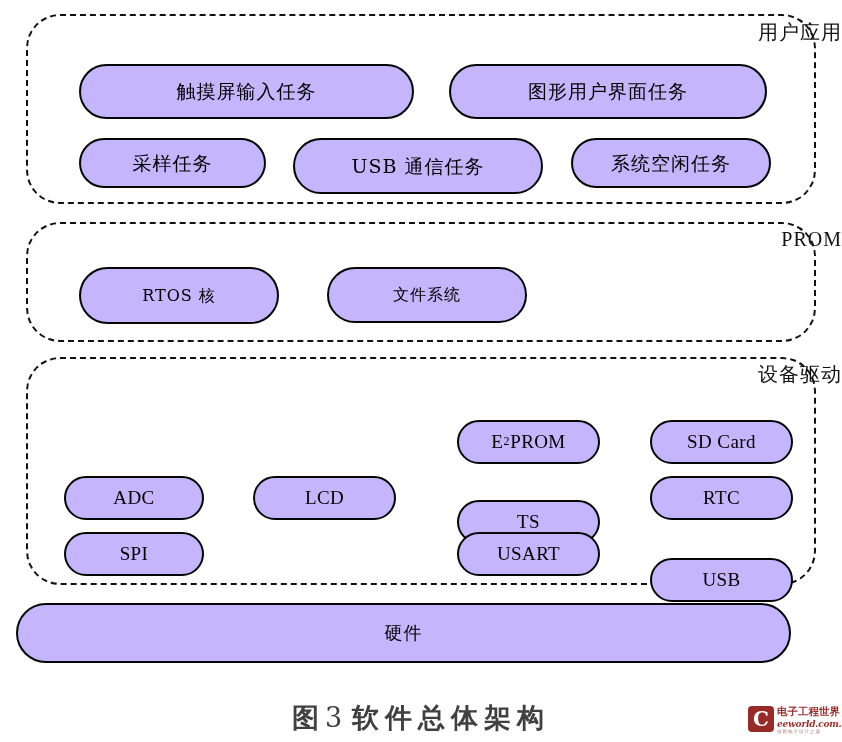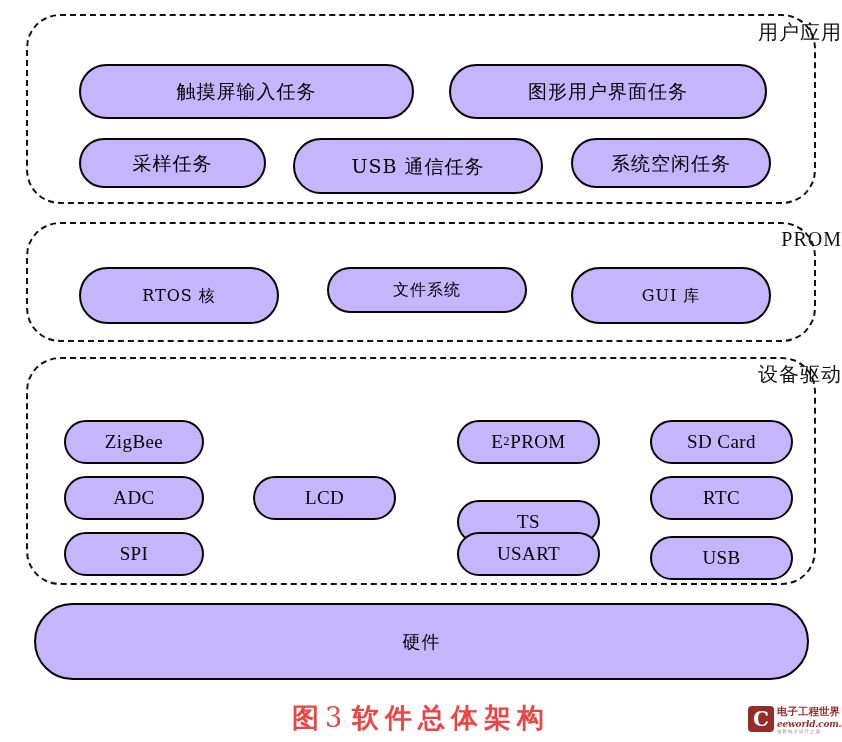--- a/index.html
+++ b/index.html
@@ -75,21 +75,21 @@
   .caption {
     position: absolute;
     left: 0;
     right: 0;
     top: 700px;
     text-align: center;
     font-family: "DejaVu Serif", "Liberation Serif", serif;
     font-weight: bold;
     font-size: 27px;
     letter-spacing: 6px;
-    color: #ef4444;
+    color: #404040;
   }
   .caption .num { letter-spacing: 10px; font-weight: normal; }
 
   
   .watermark {
     position: absolute;
     left: 748px;
     top: 698px;
     width: 92px;
     height: 42px;
@@ -153,41 +153,39 @@
 
   <div class="box pill t-task cn" style="left:293px; top:138px; width:250px; height:56px;">USB 通信任务</div>
 
   <div class="box pill t-task cn" style="left:571px; top:138px; width:200px; height:50px;">系统空闲任务</div>
 
   <div class="layer" style="left:26px; top:222px; width:790px; height:120px;"></div>
   <div class="layer-title" style="top:229px;">PROM</div>
 
   <div class="box round-lg t-rtos cn" style="left:79px; top:267px; width:200px; height:57px;">RTOS 核</div>
 
-  <div class="box round-lg t-rtos cn" style="left:327px; top:267px; width:200px; height:46px;">文件系统</div>
+  <div class="box round-lg t-rtos cn" style="left:327px; top:267px; width:200px; height:56px;">文件系统</div>
 
-  <div class="box round-lg t-rtos cn" style="left:571px; top:267px; width:200px; height:57px;">GUI 库</div>
 
   <div class="layer" style="left:26px; top:357px; width:790px; height:228px;"></div>
   <div class="layer-title" style="top:364px;margin-left:22px;">设备驱动</div>
 
-  <div class="box pill t-drv" style="left:64px; top:420px; width:140px; height:44px;">ZigBee</div>
   <div class="box pill t-drv" style="left:457px; top:420px; width:143px; height:44px;">E<sup class="sup2">2</sup>PROM</div>
   <div class="box pill t-drv" style="left:650px; top:420px; width:143px; height:44px;">SD Card</div>
 
   <div class="box pill t-drv" style="left:64px; top:476px; width:140px; height:44px;">ADC</div>
   <div class="box pill t-drv" style="left:253px; top:476px; width:143px; height:44px;">LCD</div>
   <div class="box pill t-drv" style="left:457px; top:500px; width:143px; height:44px;">TS</div>
   <div class="box pill t-drv" style="left:650px; top:476px; width:143px; height:44px;">RTC</div>
 
   <div class="box pill t-drv" style="left:64px; top:532px; width:140px; height:44px;">SPI</div>
   <div class="box pill t-drv" style="left:457px; top:532px; width:143px; height:44px;">USART</div>
-  <div class="box pill t-drv" style="left:650px; top:536px; width:143px; height:44px;">USB</div>
+  <div class="box pill t-drv" style="left:650px; top:558px; width:143px; height:44px;">USB</div>
 
-  <div class="box pill t-hw cn" style="left:34px; top:603px; width:775px; height:77px;">硬件</div>
+  <div class="box pill t-hw cn" style="left:16px; top:603px; width:775px; height:60px;">硬件</div>
 
   <div class="caption">
     <span>图</span><span class="num">3</span><span>软件总体架构</span>
   </div>
 
   <div class="watermark">
     <div class="wm-logo">C</div>
     <div class="wm-text">
       <div class="wm-cn">电子工程世界</div>
       <div class="wm-url">eeworld.com.cn</div>

